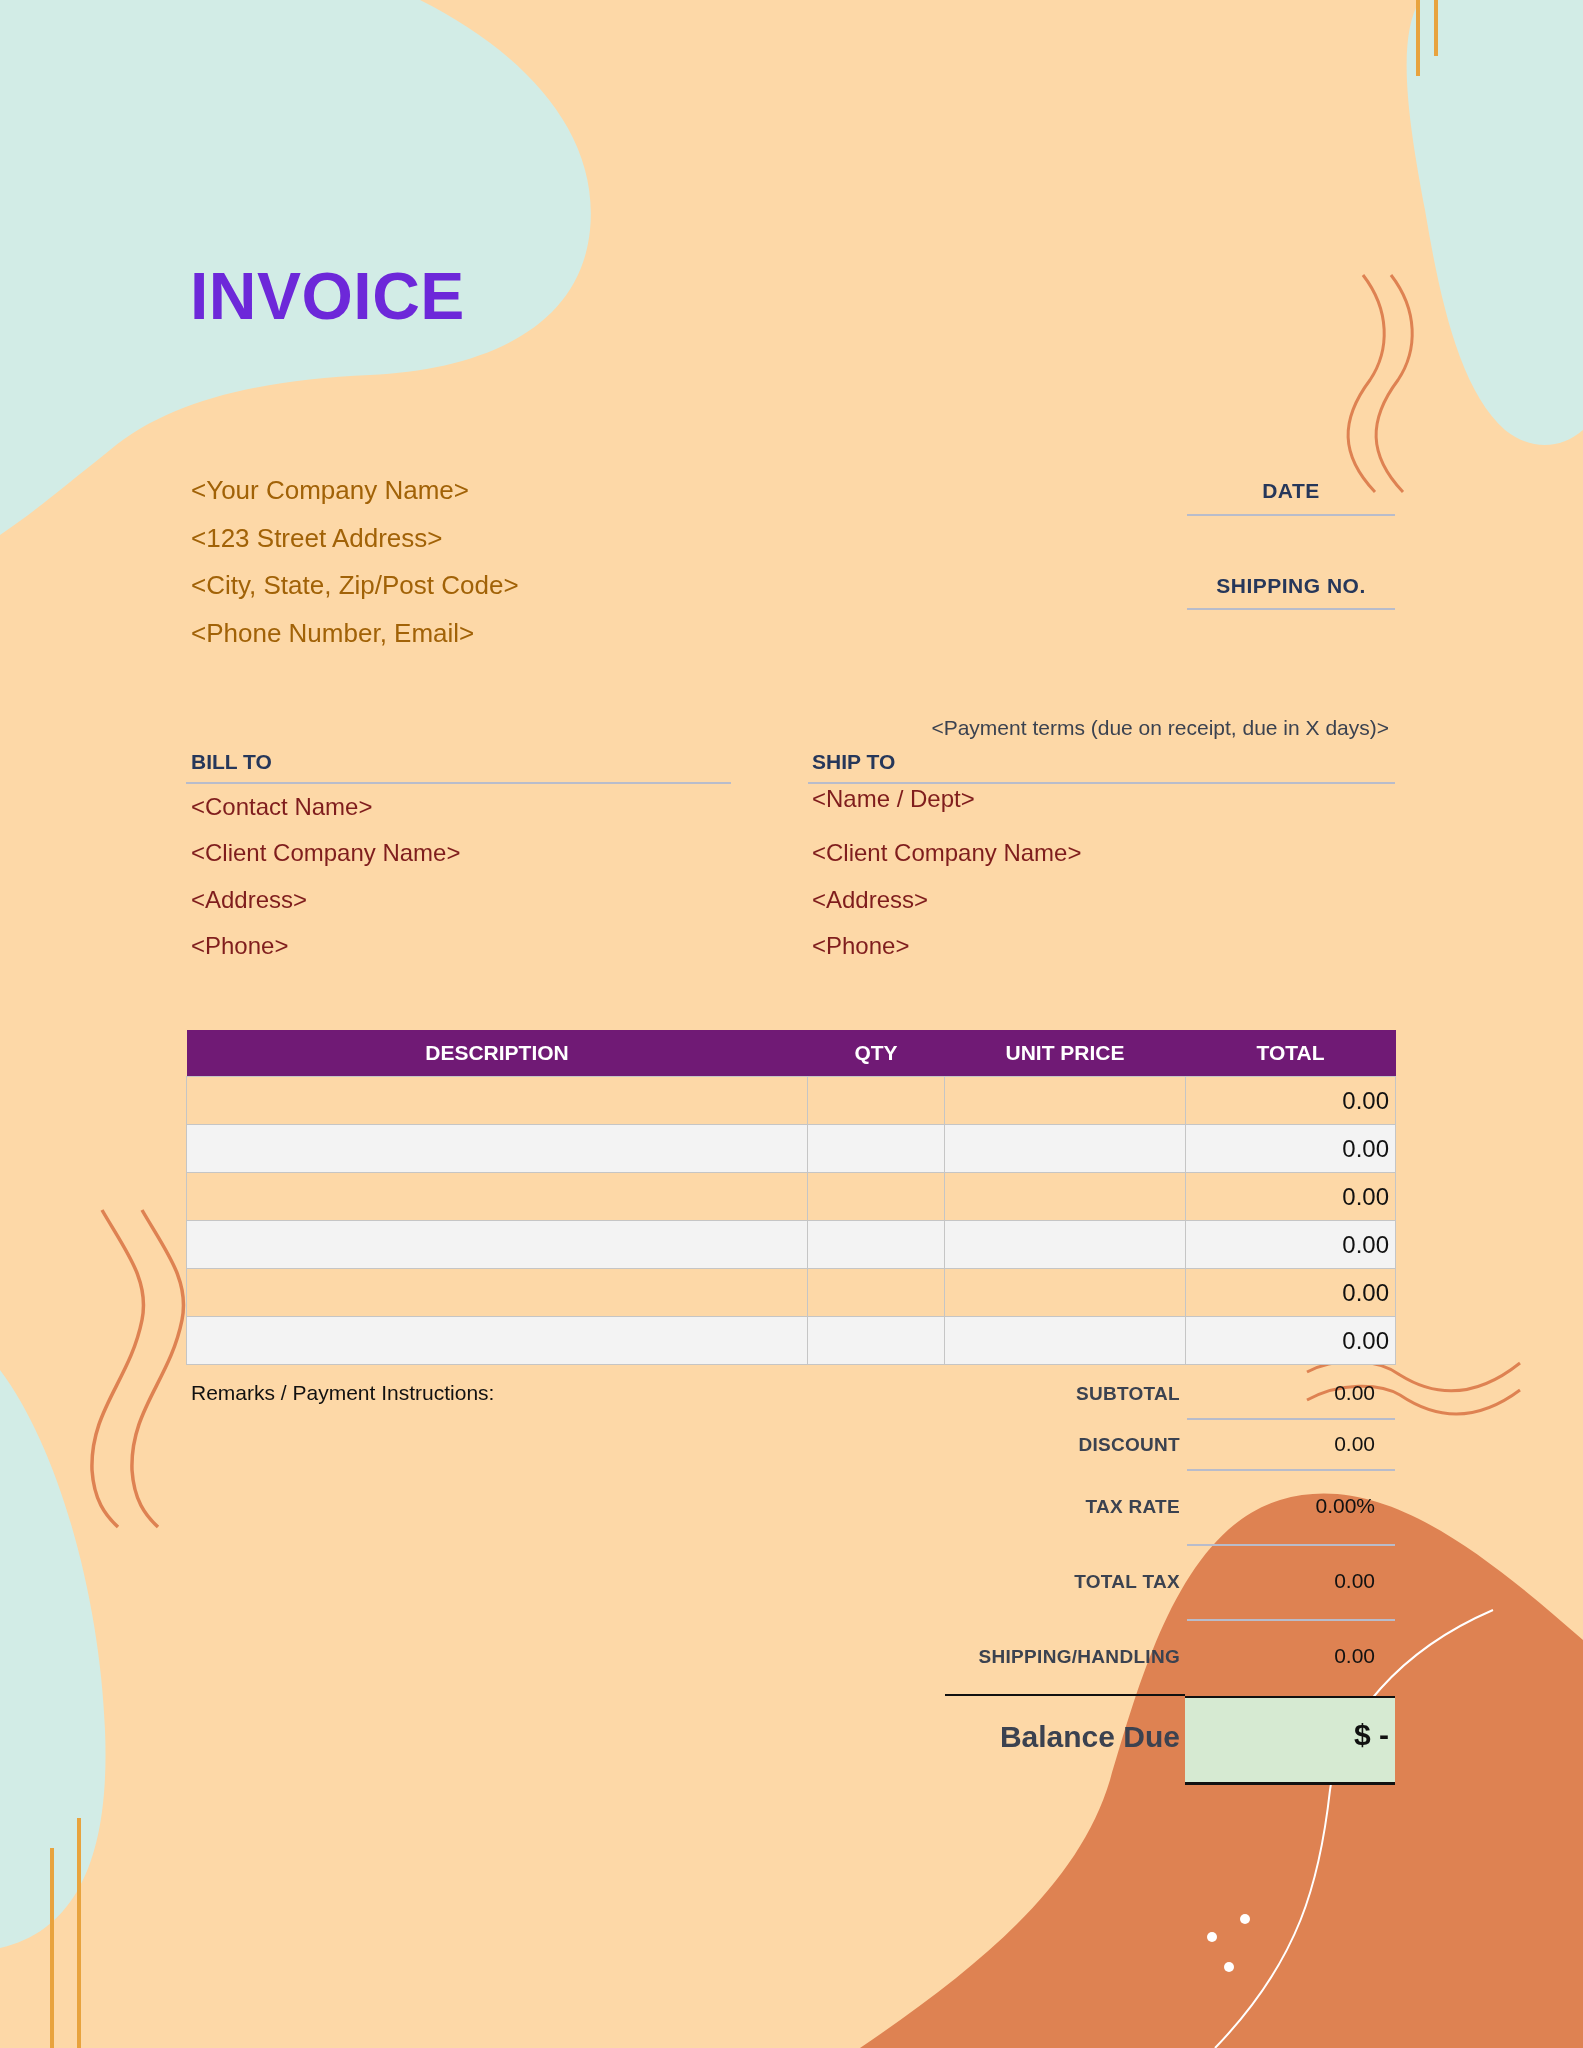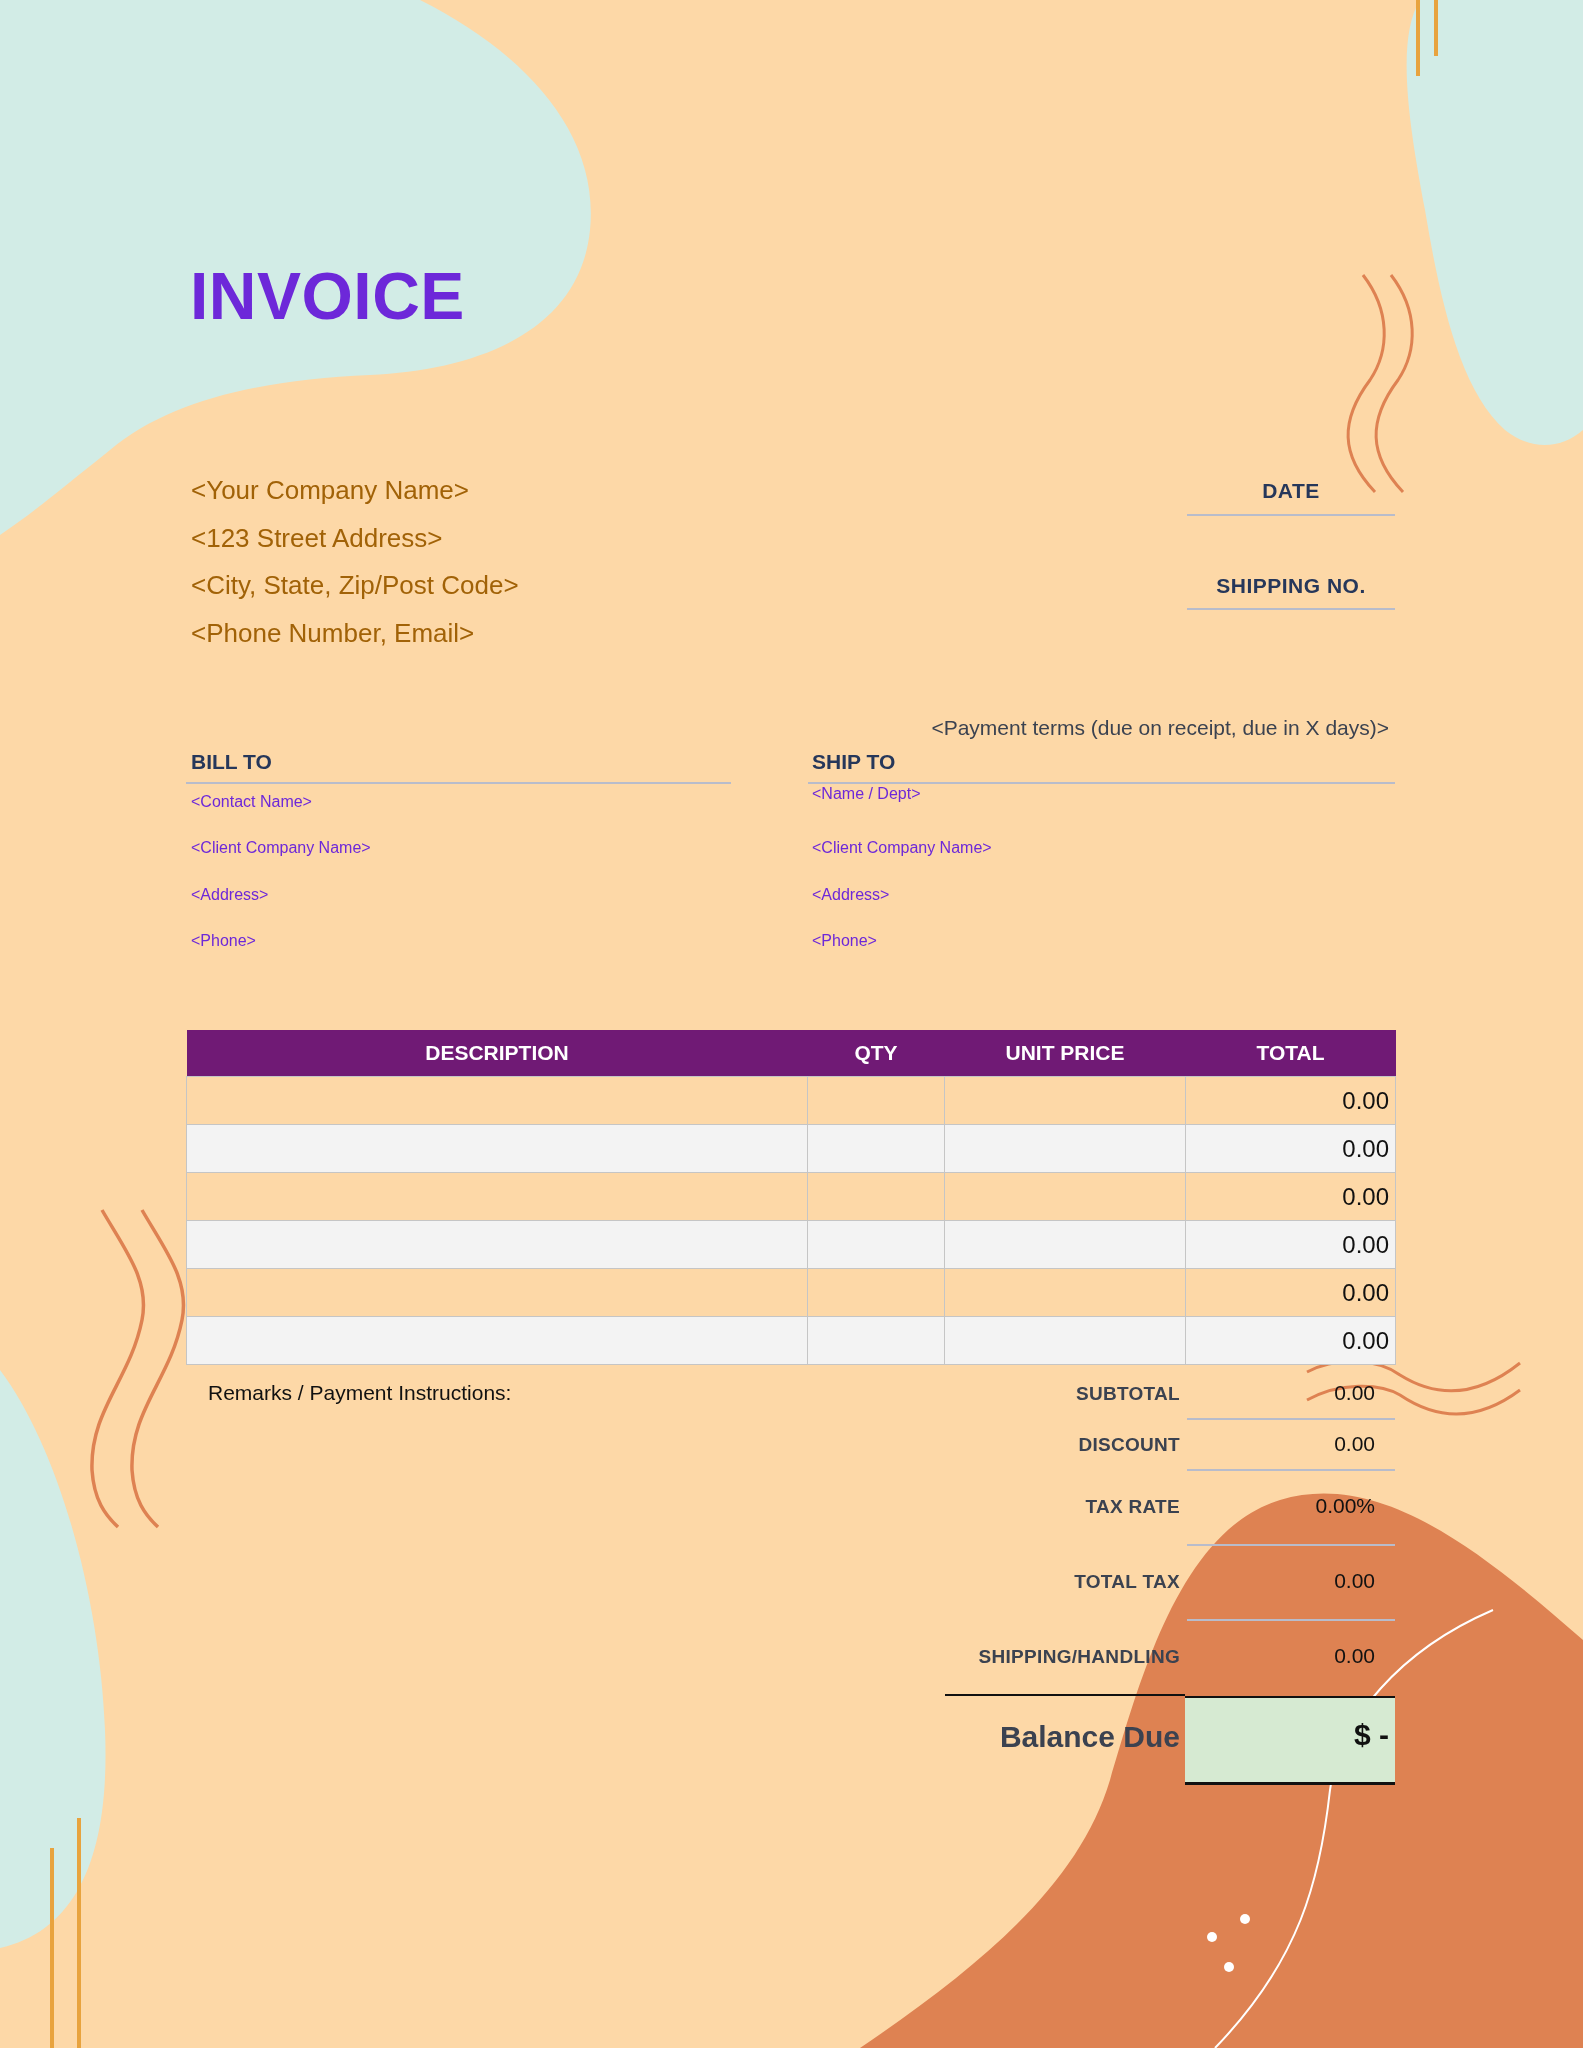--- a/index.html
+++ b/index.html
@@ -5,27 +5,27 @@
   html, body { margin:0; padding:0; }
   body { width:1583px; height:2048px; position:relative; overflow:hidden; background:#fdd8a7; font-family:"Liberation Sans", sans-serif; }
   .deco { position:absolute; left:0; top:0; width:1583px; height:2048px; }
   .abs { position:absolute; white-space:nowrap; }
   .title { left:190px; top:258px; font-size:66px; font-weight:bold; color:#6d28d9; letter-spacing:0.5px; }
   .company { left:191px; font-size:26px; color:#a16207; }
   .meta-label { font-size:21px; font-weight:bold; color:#26375a; text-align:center; width:208px; left:1187px; letter-spacing:0.5px; }
   .hline { position:absolute; height:2px; background:#b8bccb; }
   .terms { right:194px; top:716px; font-size:21px; color:#3b4250; }
   .sec-label { font-size:21px; font-weight:bold; color:#26375a; top:750px; }
-  .addr { font-size:16px; color:#6d28d9; }
+  .addr { font-size:24px; color:#7f1d1d; }
   table.items { position:absolute; left:186px; top:1030px; width:1209px; border-collapse:collapse; table-layout:fixed; }
   table.items th { background:#701a75; color:#fff; font-size:21px; font-weight:bold; height:46px; padding:0; text-align:center; border:none; }
   table.items td { height:47px; padding:0 6px; border:1.5px solid #c5c5c5; font-size:24px; color:#111; text-align:right; }
   table.items tr.odd td { background:#fdd8a7; }
   table.items tr.even td { background:#f3f3f3; }
-  .remarks { left:191px; top:1381px; font-size:21px; color:#111;margin-left:17px; }
+  .remarks { left:191px; top:1381px; font-size:21px; color:#111; }
   .sum-label { font-size:19px; font-weight:bold; color:#3b4250; text-align:right; width:380px; left:800px; letter-spacing:0.3px; }
   .sum-value { font-size:21px; color:#111; text-align:right; width:200px; left:1175px; }
   .bal-box { position:absolute; left:1185px; top:1696px; width:210px; height:84px; background:#d6ead2; border-top:2px solid #111; border-bottom:3px solid #111; }
   .bal-line { position:absolute; left:945px; top:1694px; width:240px; height:2px; background:#111; }
   .bal-label { left:900px; top:1720px; width:280px; text-align:right; font-size:30px; font-weight:bold; color:#3b4250; }
   .bal-value { left:1185px; top:1718px; width:204px; text-align:right; font-size:30px; font-weight:bold; color:#111; }
 </style>
 </head>
 <body>
 

